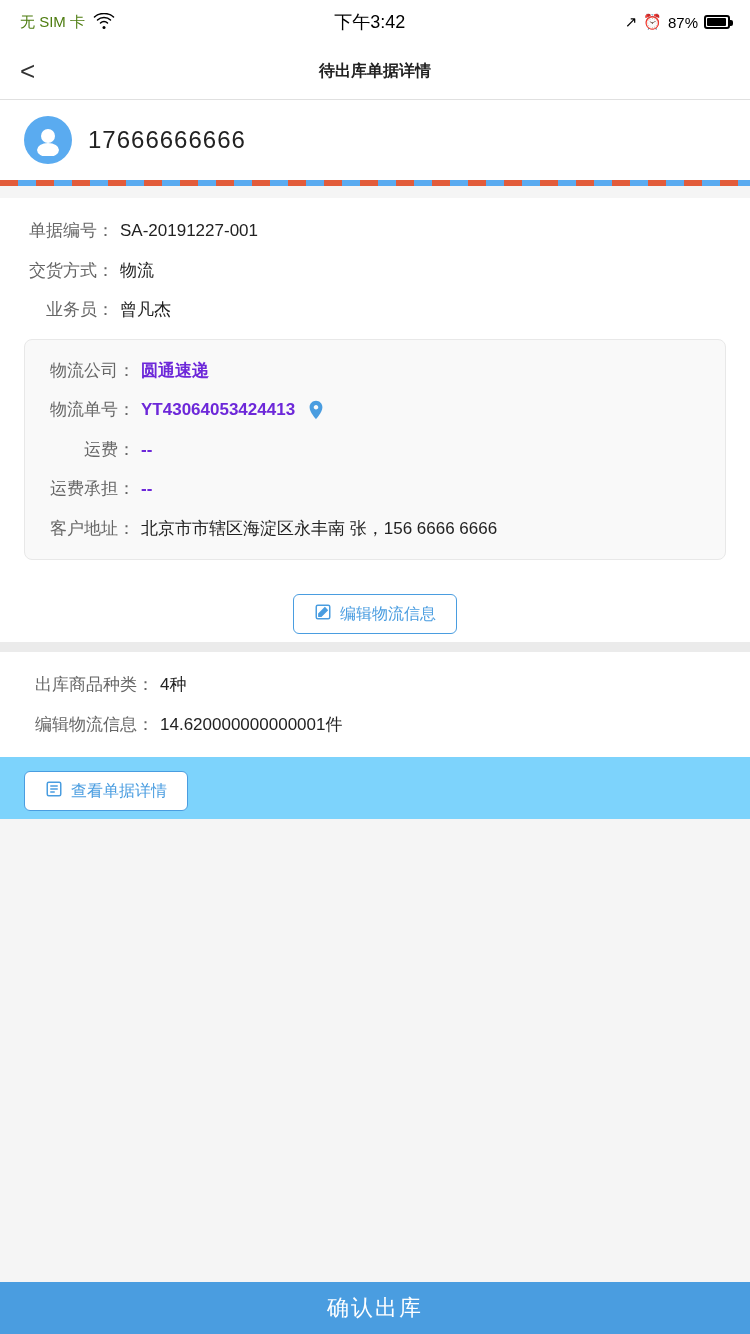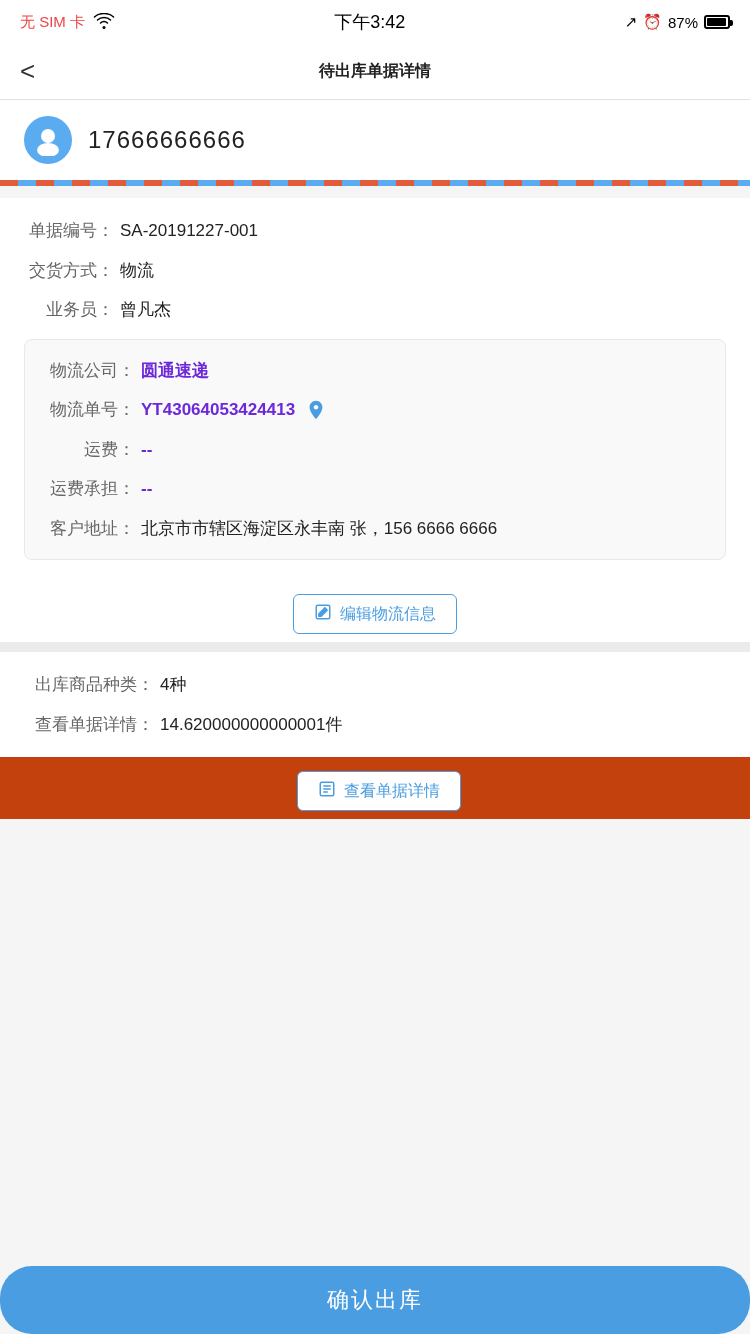--- a/index.html
+++ b/index.html
@@ -17,21 +17,21 @@
     .status-bar {
       background: #fff;
       height: 44px;
       display: flex;
       align-items: center;
       justify-content: space-between;
       padding: 0 20px;
       font-size: 16px;
       font-weight: 500;
     }
-    .status-left { font-size: 15px; color: #ef4444; display: flex; align-items: center; gap: 8px; }
+    .status-left { font-size: 15px; color: #4d7c0f; display: flex; align-items: center; gap: 8px; }
     .status-center { font-size: 18px; font-weight: 400; color: #000; }
     .status-right { display: flex; align-items: center; gap: 6px; font-size: 15px; color: #000; }
 
     
     .nav-bar {
       background: #fff;
       height: 56px;
       display: flex;
       align-items: center;
       justify-content: center;
@@ -189,23 +189,23 @@
 
     
     .goods-section {
       background: #fff;
       padding: 20px 24px;
     }
 
     
     .detail-btn-row {
       display: flex;
-      justify-content: center;
+      justify-content: flex-start;
       padding: 14px 16px 8px 24px;
-      background: #c2410c;
+      background: #7dd3fc;
     }
     .detail-btn {
       border: 1.5px solid #4a9de0;
       border-radius: 6px;
       padding: 8px 20px;
       color: #4a9de0;
       font-size: 16px;
       display: flex;
       align-items: center;
       gap: 8px;
@@ -220,26 +220,25 @@
       min-height: 140px;
     }
 
     
     .confirm-bar {
       position: fixed;
       bottom: 0;
       left: 0;
       width: 750px;
       background: #4a9de0;
-      height: 68px;
+      height: 52px;
       display: flex;
       align-items: center;
       justify-content: center;
       cursor: pointer;
-      border-radius: 32px;
     }
     .confirm-btn-text {
       font-size: 22px;
       color: #fff;
       font-weight: 500;
       letter-spacing: 2px;
     }
     .battery-icon {
       display: inline-block;
       width: 26px;
@@ -371,21 +370,21 @@
 </div>
 
 <div class="section-divider"></div>
 
 <div class="goods-section">
   <div class="info-row">
     <span class="info-label" style="min-width:130px;">出库商品种类：</span>
     <span class="info-value">4种</span>
   </div>
   <div class="info-row">
-    <span class="info-label" style="min-width:130px;">查看单据详情：</span>
+    <span class="info-label" style="min-width:130px;">编辑物流信息：</span>
     <span class="info-value">14.620000000000001件</span>
   </div>
 </div>
 
 <div class="detail-btn-row">
   <button class="detail-btn">
     <span>
       <svg width="18" height="18" viewBox="0 0 24 24" fill="none" stroke="#4a9de0" stroke-width="2">
         <rect x="3" y="3" width="18" height="18" rx="2"></rect>
         <line x1="7" y1="8" x2="17" y2="8"></line>

